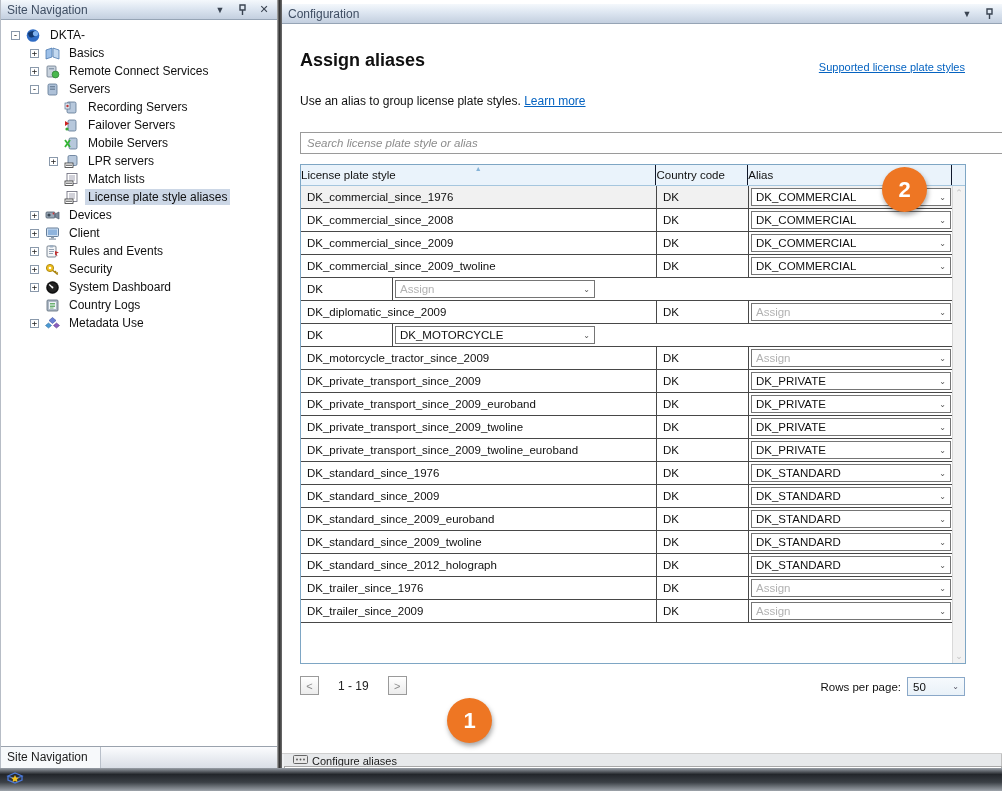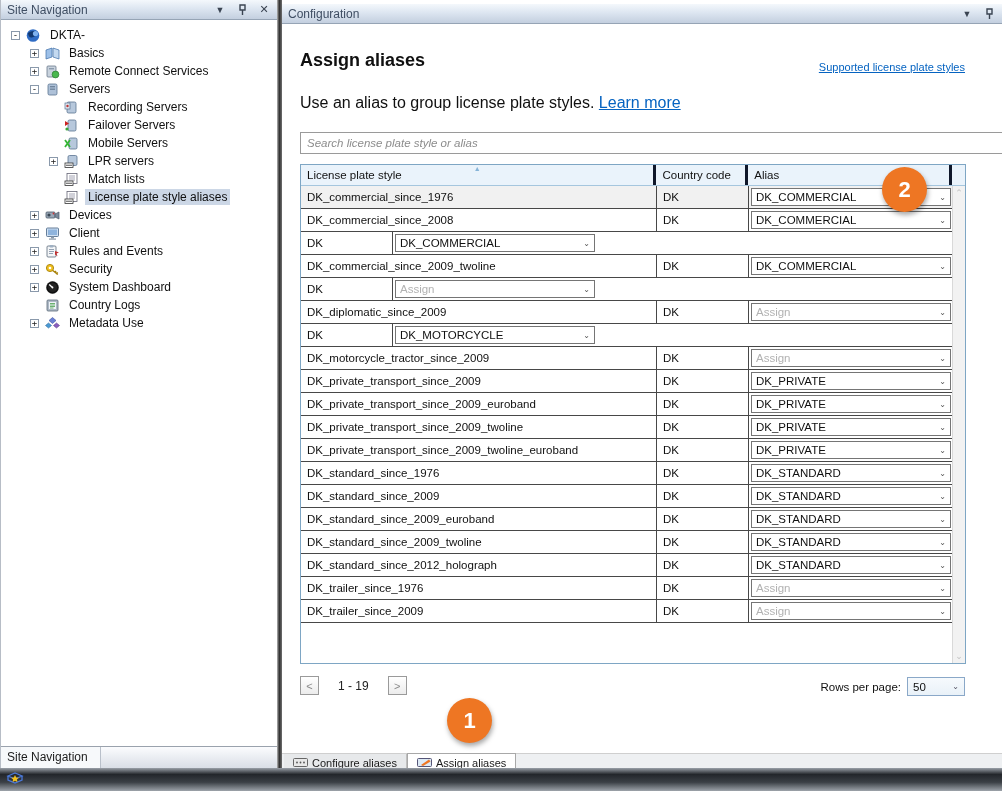--- a/index.html
+++ b/index.html
@@ -38,35 +38,35 @@
                          font-size:12px; color:#1c1c1c; }
   
   .splitter { position:absolute; left:277px; top:0; width:5px; height:768px;
               background:linear-gradient(90deg,#b9b9b9 0%,#2e2e2e 45%,#6f6f6f 100%); }
   
   .right-panel { position:absolute; left:282px; top:4px; width:720px; height:768px; background:#fff; }
   .rp-title { position:absolute; left:0; top:0; width:720px; }
   .heading { position:absolute; left:18px; top:46px; font-size:18px; font-weight:bold; color:#101010; }
   .top-link { position:absolute; right:37px; top:57px; font-size:11px; color:#0563c1;
               text-decoration:underline; cursor:pointer; }
-  .desc { position:absolute; left:18px; top:90px; font-size:16px; color:#101010; }
+  .desc { position:absolute; left:18px; top:90px; font-size:12px; color:#101010; }
   .desc a { color:#0563c1; text-decoration:underline; cursor:pointer; }
   
   .searchbox { position:absolute; left:18px; top:128px; width:784px; height:22px;
                border:1px solid #9a9a9a; background:#fff; display:flex; align-items:center; }
   .searchbox input { flex:1; border:none; outline:none; font-size:11.5px; font-style:italic;
                      color:#555; padding:0 6px; font-family:inherit; background:transparent; }
   .searchbox input::placeholder { color:#8c8c8c; font-style:italic; }
   .mag { width:20px; display:flex; justify-content:center; align-items:center; }
   
   .lptable { position:absolute; left:18px; top:160px; width:666px; height:500px;
              border:1px solid #7ea6c4; background:#fff; }
   .thead { display:flex; height:21px; background:#eaf3fb; border-bottom:1px solid #a5c6de;
            font-size:11.5px; color:#111; position:relative; }
-  .th { display:flex; align-items:center; padding-left:6px; border-right:3px solid #0f172a; position:relative; }
+  .th { display:flex; align-items:center; border-right:1px solid #0f172a; position:relative; }
   .th:last-child { border-right:none; }
   .col1 { width:356px; } .col2 { width:92px; } .col3 { width:204px; }
   .sort-asc { position:absolute; left:0; right:0; top:0px; text-align:center; font-size:7px; color:#86b4d8; line-height:7px; }
   .tbody { position:relative; }
   .trow { display:flex; height:23px; border-bottom:1px solid #474747; font-size:11.5px; color:#101010; background:#fff; }
   .trow.hl { background:#f1f1f1; }
   .td { display:flex; align-items:center; padding-left:6px; border-right:1px solid #474747; overflow:hidden; }
   .td.col3 { padding:0 2px; border-right:none; }
   .combo { width:100%; height:18px; border:1px solid #757575; background:#fff; display:flex;
            align-items:center; justify-content:space-between; padding:0 4px; font-size:11.5px; cursor:default; }
@@ -88,21 +88,21 @@
                 justify-content:space-between; padding:8px 5px; font-size:11.5px; cursor:default; }
   .rpp-select .chev { color:#556; font-size:8px; }
   
   .callout { position:absolute; width:45px; height:45px; border-radius:50%; background:#ee7623;
              color:#fff; font-size:22px; font-weight:bold; display:flex; align-items:center;
              justify-content:center; box-shadow:1px 3px 5px rgba(0,0,0,.35); }
   .callout.c2 { left:600px; top:163px; }
   .callout.c1 { left:165px; top:694px; }
   
   .tabstrip { position:absolute; left:0; top:749px; width:720px; height:19px; background:#eef0f2;
-              border-top:1px solid #cfcfcf; display:flex; align-items:stretch; padding-left:2px; }
+              border-top:1px solid #cfcfcf; display:flex; align-items:stretch; padding-left:2px;flex-direction:column; }
   .btab { display:flex; align-items:center; gap:4px; padding:0 9px; font-size:11px; color:#1a1a1a;
           background:#e7e9eb; border-right:1px solid #bfbfbf; cursor:default; }
   .btab.active { background:#fff; border:1px solid #a8a8a8; border-bottom:none; margin-top:-1px; }
   .btab svg { width:15px; height:11px; }
   
   .statusbar { position:absolute; left:0; top:768px; width:1002px; height:23px;
                background:linear-gradient(180deg,#9aa0a8 0%,#23262b 28%,#3b4046 62%,#9da3aa 100%);
                display:flex; align-items:center; padding-left:6px; }
 </style>
 </head>
@@ -382,20 +382,21 @@
           <div class="td col1">DK_commercial_since_2008</div>
           <div class="td col2">DK</div>
           <div class="td col3">
             <div class="combo">
               <span class="cval">DK_COMMERCIAL</span>
               <span class="chev">⌄</span>
             </div>
           </div>
         </div>
         <div class="trow">
+          <div class="td col1">DK_commercial_since_2009</div>
           <div class="td col2">DK</div>
           <div class="td col3">
             <div class="combo">
               <span class="cval">DK_COMMERCIAL</span>
               <span class="chev">⌄</span>
             </div>
           </div>
         </div>
         <div class="trow">
           <div class="td col1">DK_commercial_since_2009_twoline</div>

